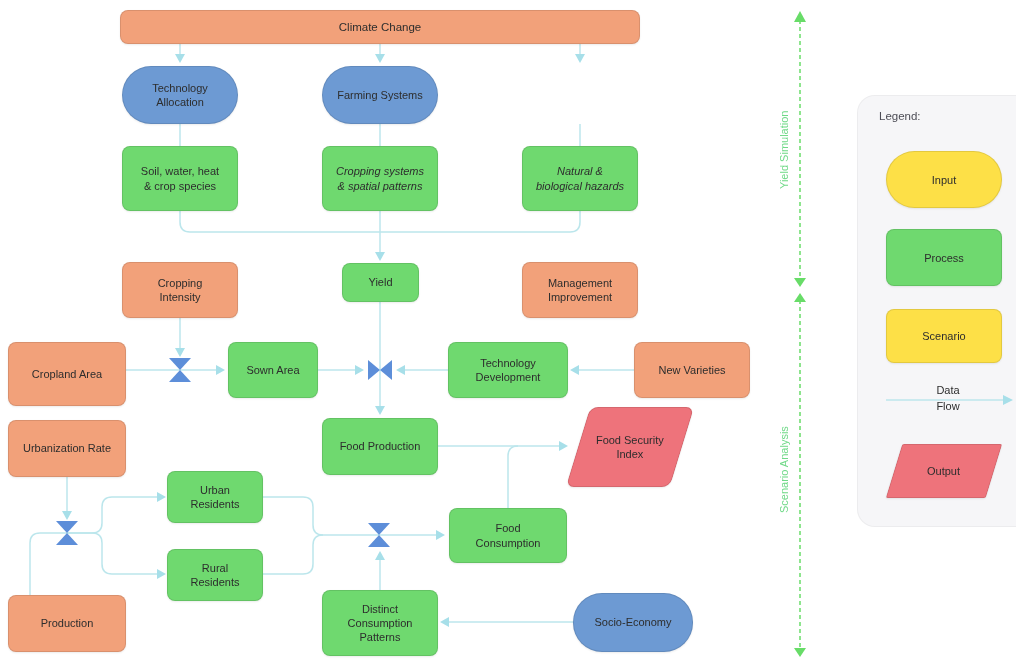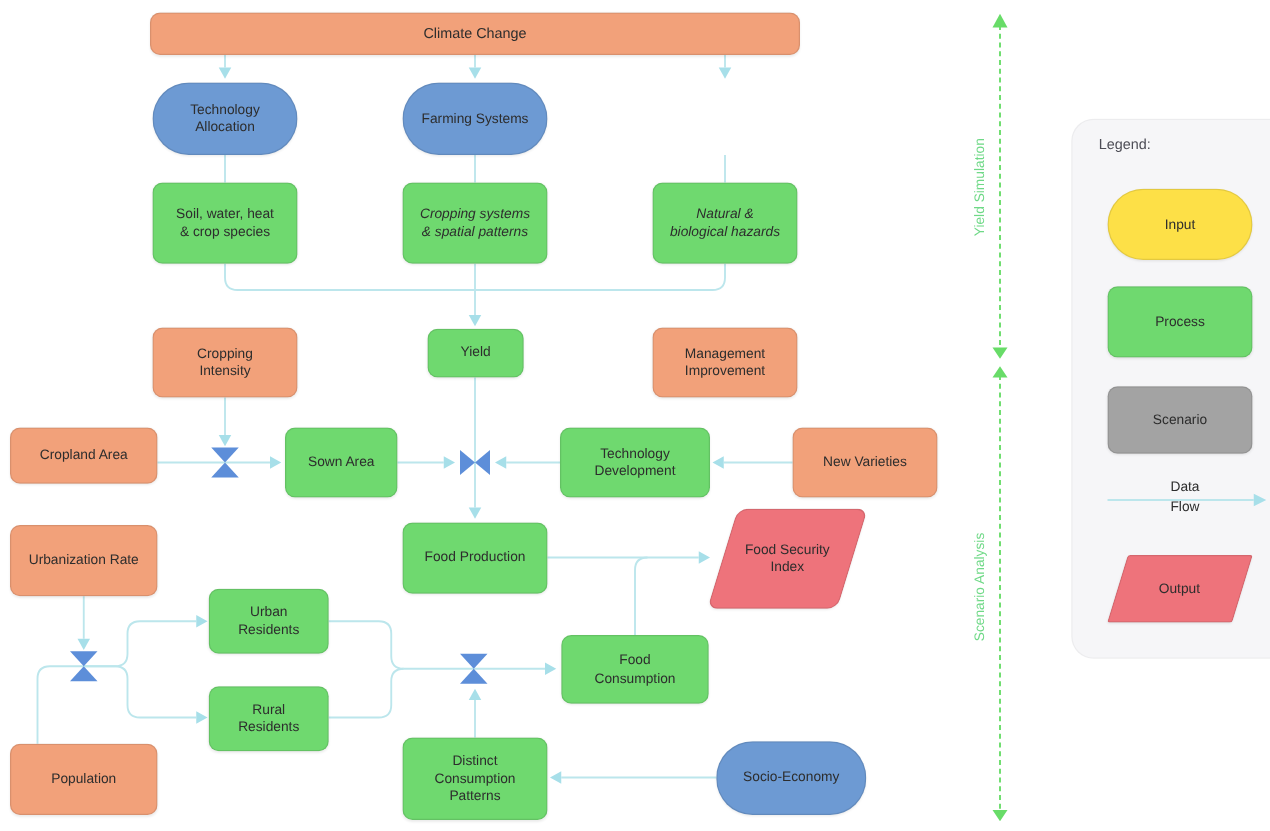--- a/index.html
+++ b/index.html
@@ -30,21 +30,21 @@
     background:#f6f6f8;border-radius:18px;border:1px solid rgba(0,0,0,0.04);
   }
   .legend-title{position:absolute;left:21px;top:14px;font-size:11.5px;color:#4d4d56;}
   .lg{
     position:absolute;left:28px;width:116px;display:flex;align-items:center;justify-content:center;
     font-size:11px;text-align:center;box-sizing:border-box;border:1px solid rgba(0,0,0,0.10);
     border-radius:8px;box-shadow:0 1px 2px rgba(0,0,0,0.08);
   }
   .lg-input{top:55px;height:57px;background:#fde047;border-radius:29px;text-align:right;}
   .lg-process{top:133px;height:57px;background:#6fd96f;}
-  .lg-scenario{top:213px;height:54px;background:#a3a3a3;}
+  .lg-scenario{top:213px;height:54px;background:#fde047;}
   .lg-output{left:36px;top:348px;width:100px;height:54px;background:#ee737b;transform:skewX(-17deg);border-radius:2px;}
   .lg-output .lbl{transform:skewX(17deg);display:block;}
   .lg-flow{position:absolute;left:20px;top:278px;width:140px;height:50px;}
   .lg-flow svg{position:absolute;left:0;top:0;}
   .lg-flow-text{
     position:absolute;left:0;top:0;width:140px;height:50px;display:flex;flex-direction:column;
     align-items:center;justify-content:center;font-size:11px;line-height:1.45;z-index:2;
   }
 </style>
 </head>
@@ -142,39 +142,39 @@
 &amp; spatial patterns</span></div>
   <div class="n process" style="left:522px;top:146px;width:116px;height:65px;font-style:italic;"><span>Natural &amp;
 biological hazards</span></div>
 
   <div class="n scenario" style="left:122px;top:262px;width:116px;height:56px;"><span>Cropping
 Intensity</span></div>
   <div class="n process" style="left:342px;top:263px;width:77px;height:39px;"><span>Yield</span></div>
   <div class="n scenario" style="left:522px;top:262px;width:116px;height:56px;"><span>Management
 Improvement</span></div>
 
-  <div class="n scenario" style="left:8px;top:342px;width:118px;height:45px;"><span>Cropland Area</span></div>
+  <div class="n scenario" style="left:8px;top:342px;width:118px;height:64px;"><span>Cropland Area</span></div>
   <div class="n process" style="left:228px;top:342px;width:90px;height:56px;"><span>Sown Area</span></div>
   <div class="n process" style="left:448px;top:342px;width:120px;height:56px;"><span>Technology
 Development</span></div>
   <div class="n scenario" style="left:634px;top:342px;width:116px;height:56px;"><span>New Varieties</span></div>
 
   <div class="n scenario" style="left:8px;top:420px;width:118px;height:57px;"><span>Urbanization Rate</span></div>
   <div class="n process" style="left:322px;top:418px;width:116px;height:57px;"><span>Food Production</span></div>
   <div class="n output" style="left:578px;top:407px;width:104px;height:80px;"><span class="lbl">Food Security
 Index</span></div>
 
   <div class="n process" style="left:167px;top:471px;width:96px;height:52px;"><span>Urban
 Residents</span></div>
   <div class="n process" style="left:167px;top:549px;width:96px;height:52px;"><span>Rural
 Residents</span></div>
   <div class="n process" style="left:449px;top:508px;width:118px;height:55px;"><span>Food
 Consumption</span></div>
 
-  <div class="n scenario" style="left:8px;top:595px;width:118px;height:57px;"><span>Population</span></div>
+  <div class="n scenario" style="left:8px;top:595px;width:118px;height:57px;"><span>Production</span></div>
   <div class="n process" style="left:322px;top:590px;width:116px;height:66px;"><span>Distinct
 Consumption
 Patterns</span></div>
   <div class="n input" style="left:573px;top:593px;width:120px;height:59px;"><span>Socio-Economy</span></div>
 
   <div class="vlabel" style="left:775px;top:85px;width:18px;height:130px;">Yield Simulation</div>
   <div class="vlabel" style="left:775px;top:400px;width:18px;height:140px;">Scenario Analysis</div>
 
   <div class="legend">
     <div class="legend-title">Legend:</div>

